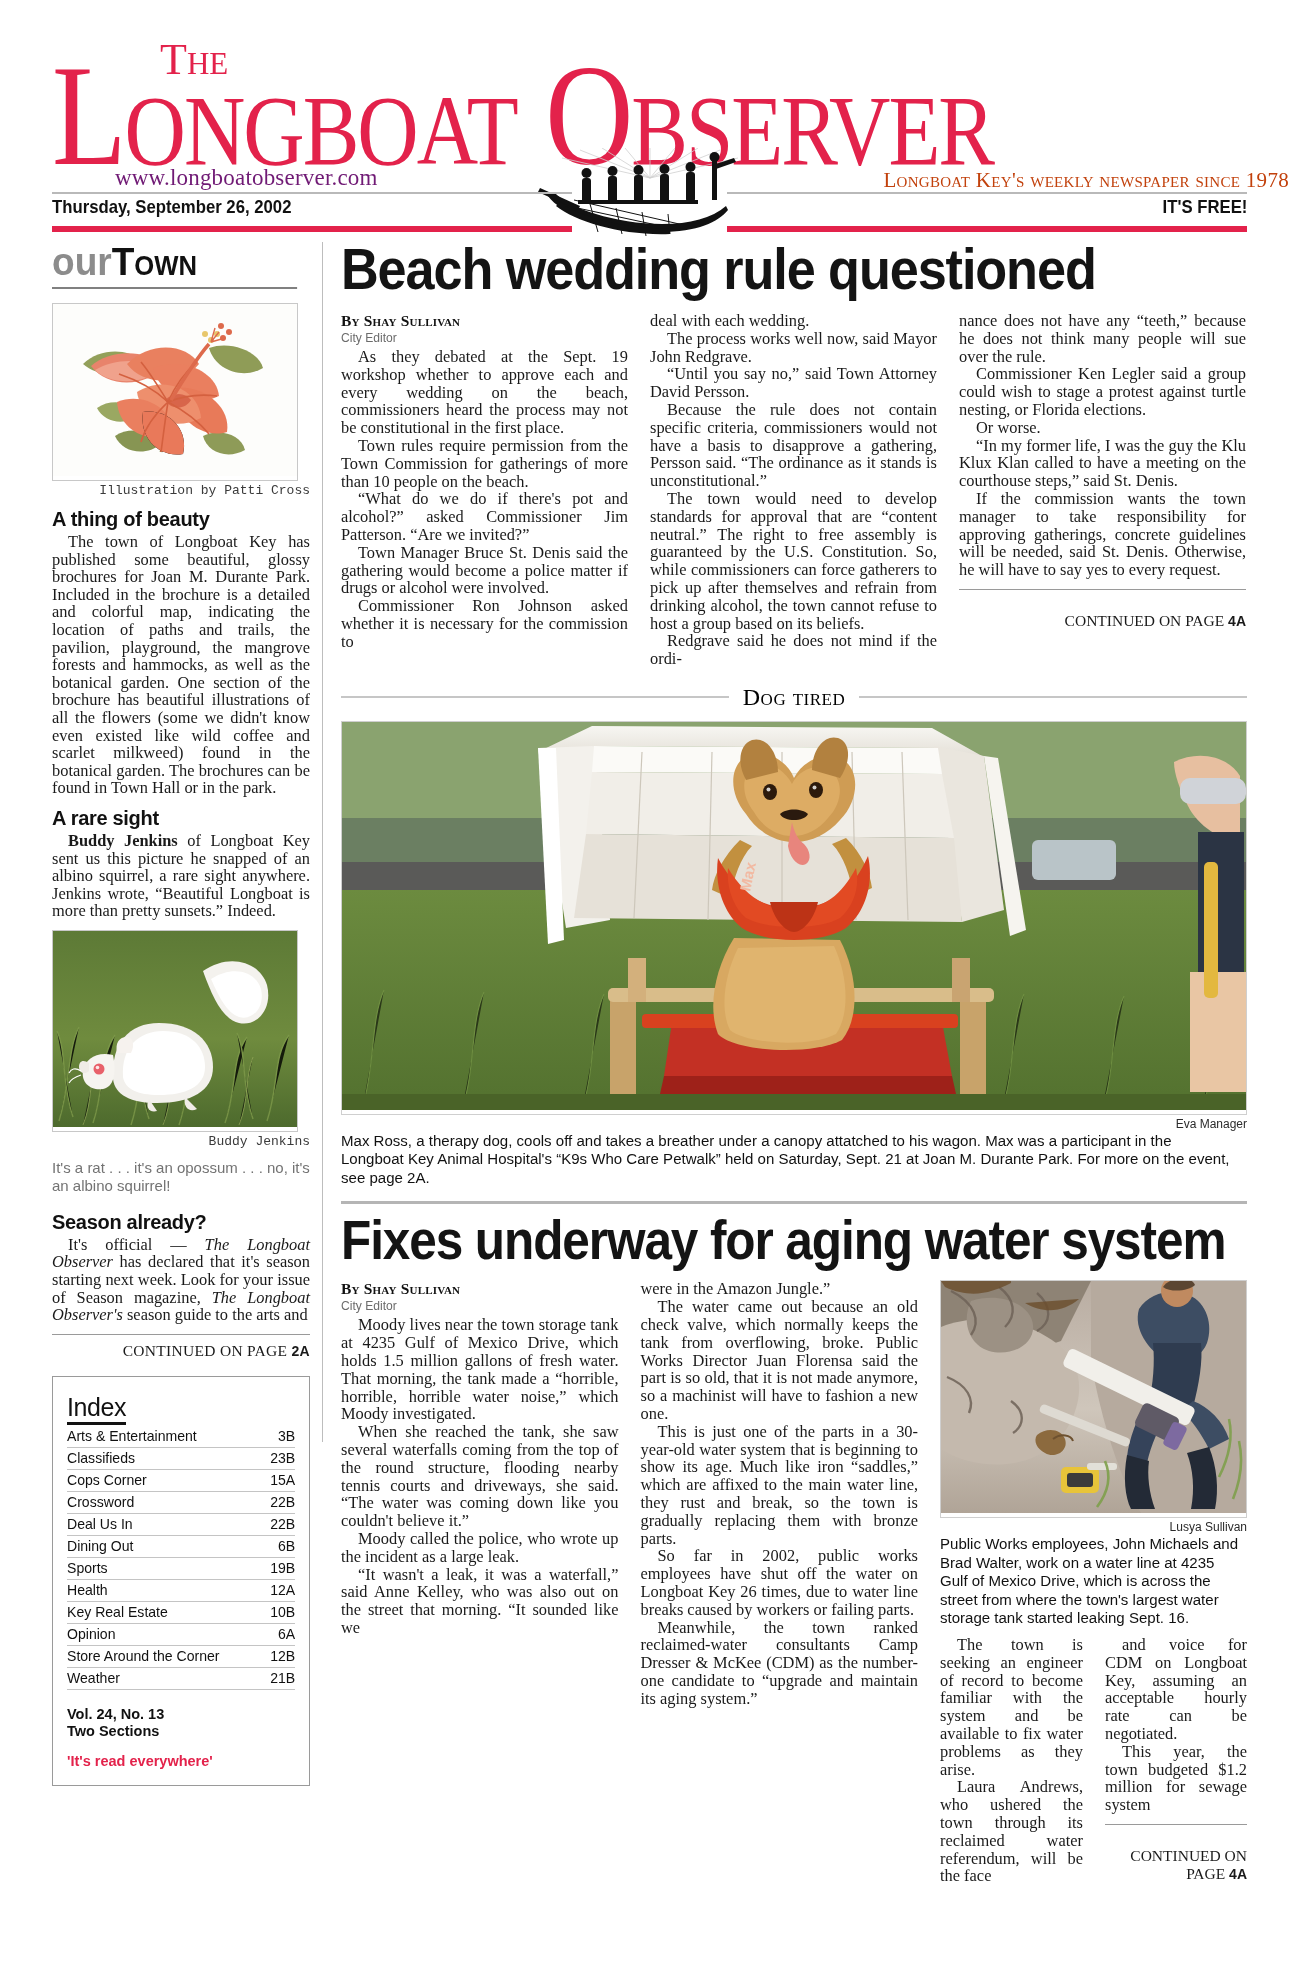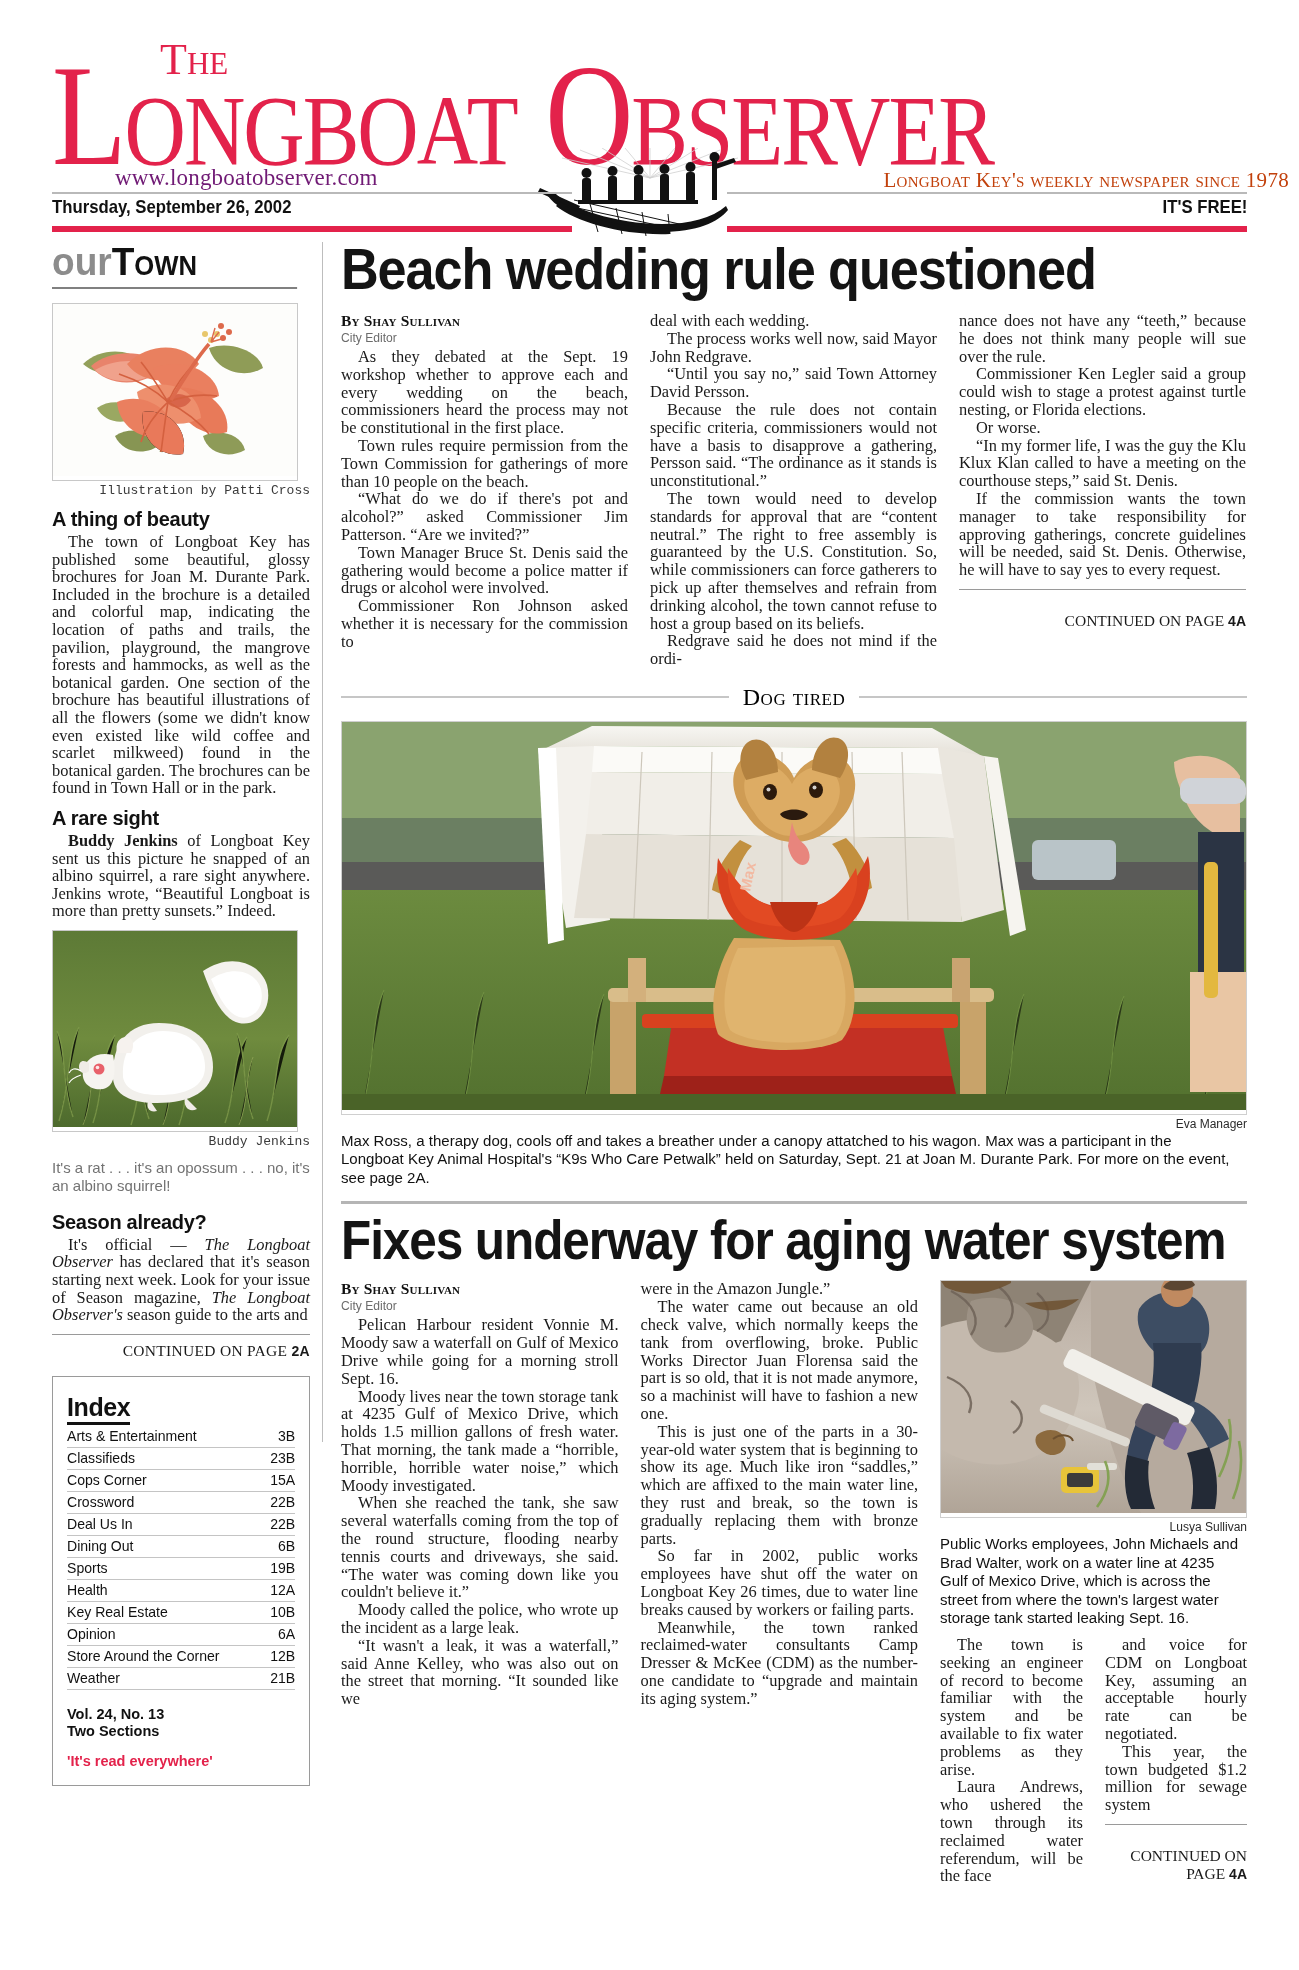--- a/index.html
+++ b/index.html
@@ -101,21 +101,21 @@
     border-top:1px solid #9a9a9a; margin-top:10px; padding-top:7px;
     text-align:right; font-variant:small-caps; font-size:15.5px; letter-spacing:0.3px;
   }
   .cont-line b { font-family:"Liberation Sans", sans-serif; font-size:14px; }
 
   .index-box {
     border:1px solid #9a9a9a; margin-top:16px; padding:16px 14px 16px 14px;
     font-family:"Liberation Sans", sans-serif;
   }
   .index-title {
-    font-size:25px; font-weight:bold; color:#111;
+    font-size:25px; font-weight:normal; color:#111;
     border-bottom:3px solid #111; display:inline-block;
     padding-bottom:0px; margin-bottom:1px; letter-spacing:-0.4px;
   }
   table.index-tbl { width:100%; border-collapse:collapse; }
   table.index-tbl td {
     font-size:14.5px; color:#111; padding:2.5px 0 2.5px 0;
     border-bottom:1px solid #c4c4c4;
     transform:scaleX(0.97); transform-origin:left center;
   }
   table.index-tbl td.pg { text-align:right; transform-origin:right center; }
@@ -571,21 +571,20 @@
     <div class="photo-cap">Max Ross, a therapy dog, cools off and takes a breather under a canopy attatched to his wagon. Max was a participant in the Longboat Key Animal Hospital's “K9s Who Care Petwalk” held on Saturday, Sept. 21 at Joan M. Durante Park. For more on the event, see page 2A.</div>
 
     <div class="grey-rule"></div>
 
     <h1 class="headline" style="font-size:55px;line-height:56px;margin-bottom:12px;">Fixes underway for aging water system</h1>
 
     <div class="water-cols">
       <div class="wcol">
         <div class="byline">By Shay Sullivan</div>
         <div class="byline-sub">City Editor</div>
-        <p>Pelican Harbour resident Vonnie M. Moody saw a waterfall on Gulf of Mexico Drive while going for a morning stroll Sept. 16.</p>
         <p>Moody lives near the town storage tank at 4235 Gulf of Mexico Drive, which holds 1.5 million gallons of fresh water. That morning, the tank made a “horrible, horrible, horrible water noise,” which Moody investigated.</p>
         <p>When she reached the tank, she saw several waterfalls coming from the top of the round structure, flooding nearby tennis courts and driveways, she said. “The water was coming down like you couldn't believe it.”</p>
         <p>Moody called the police, who wrote up the incident as a large leak.</p>
         <p>“It wasn't a leak, it was a waterfall,” said Anne Kelley, who was also out on the street that morning. “It sounded like we</p>
       </div>
       <div class="wcol">
         <p class="cont">were in the Amazon Jungle.”</p>
         <p>The water came out because an old check valve, which normally keeps the tank from overflowing, broke. Public Works Director Juan Florensa said the part is so old, that it is not made anymore, so a machinist will have to fashion a new one.</p>
         <p>This is just one of the parts in a 30-year-old water system that is beginning to show its age. Much like iron “saddles,” which are affixed to the main water line, they rust and break, so the town is gradually replacing them with bronze parts.</p>
         <p>So far in 2002, public works employees have shut off the water on Longboat Key 26 times, due to water line breaks caused by workers or failing parts.</p>

